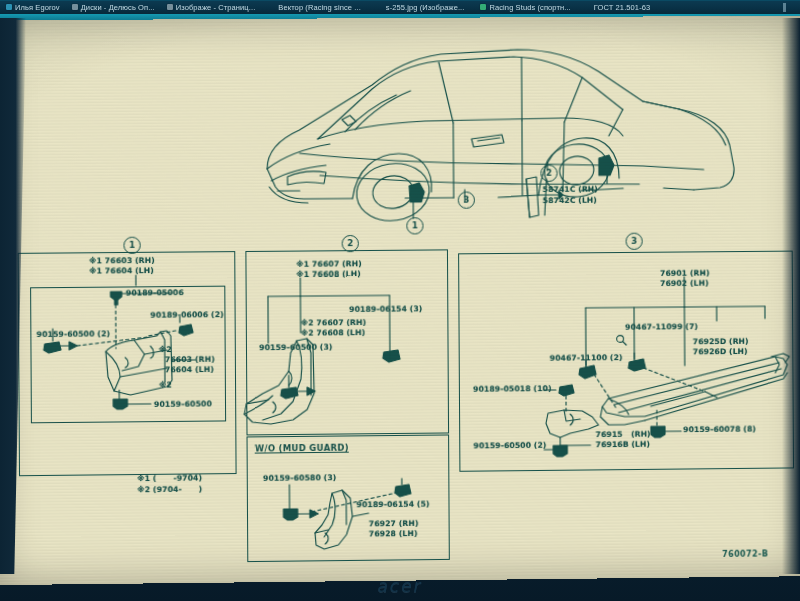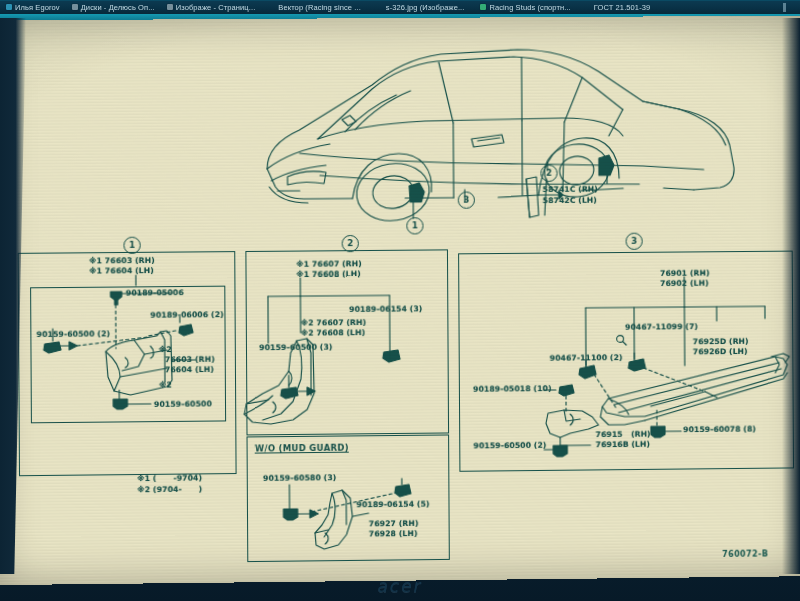--- a/index.html
+++ b/index.html
@@ -133,29 +133,29 @@
     <div class="tb-item">
       <span class="tb-ico gray"></span>
       <span class="tb-label">Изображе - Страниц...</span>
     </div>
     <div class="tb-item" style="padding-left:14px;">
       <span class="tb-ico none"></span>
       <span class="tb-label">Вектор (Racing since ...</span>
     </div>
     <div class="tb-item" style="padding-left:16px;">
       <span class="tb-ico none"></span>
-      <span class="tb-label">s-326.jpg (Изображе...</span>
+      <span class="tb-label">s-255.jpg (Изображе...</span>
     </div>
     <div class="tb-item" style="padding-left:10px;">
       <span class="tb-ico green"></span>
       <span class="tb-label">Racing Studs (спортн...</span>
     </div>
     <div class="tb-item" style="padding-left:14px;">
       <span class="tb-ico none"></span>
-      <span class="tb-label">ГОСТ 21.501-39</span>
+      <span class="tb-label">ГОСТ 21.501-63</span>
     </div>
     <div id="tb-rightgap"></div>
     <div id="tb-caret"></div>
   </div>
   <div id="tealband"></div>
 
   <div id="screen">
     <div id="doc">
 
       <svg class="draw" viewBox="0 0 800 556">

